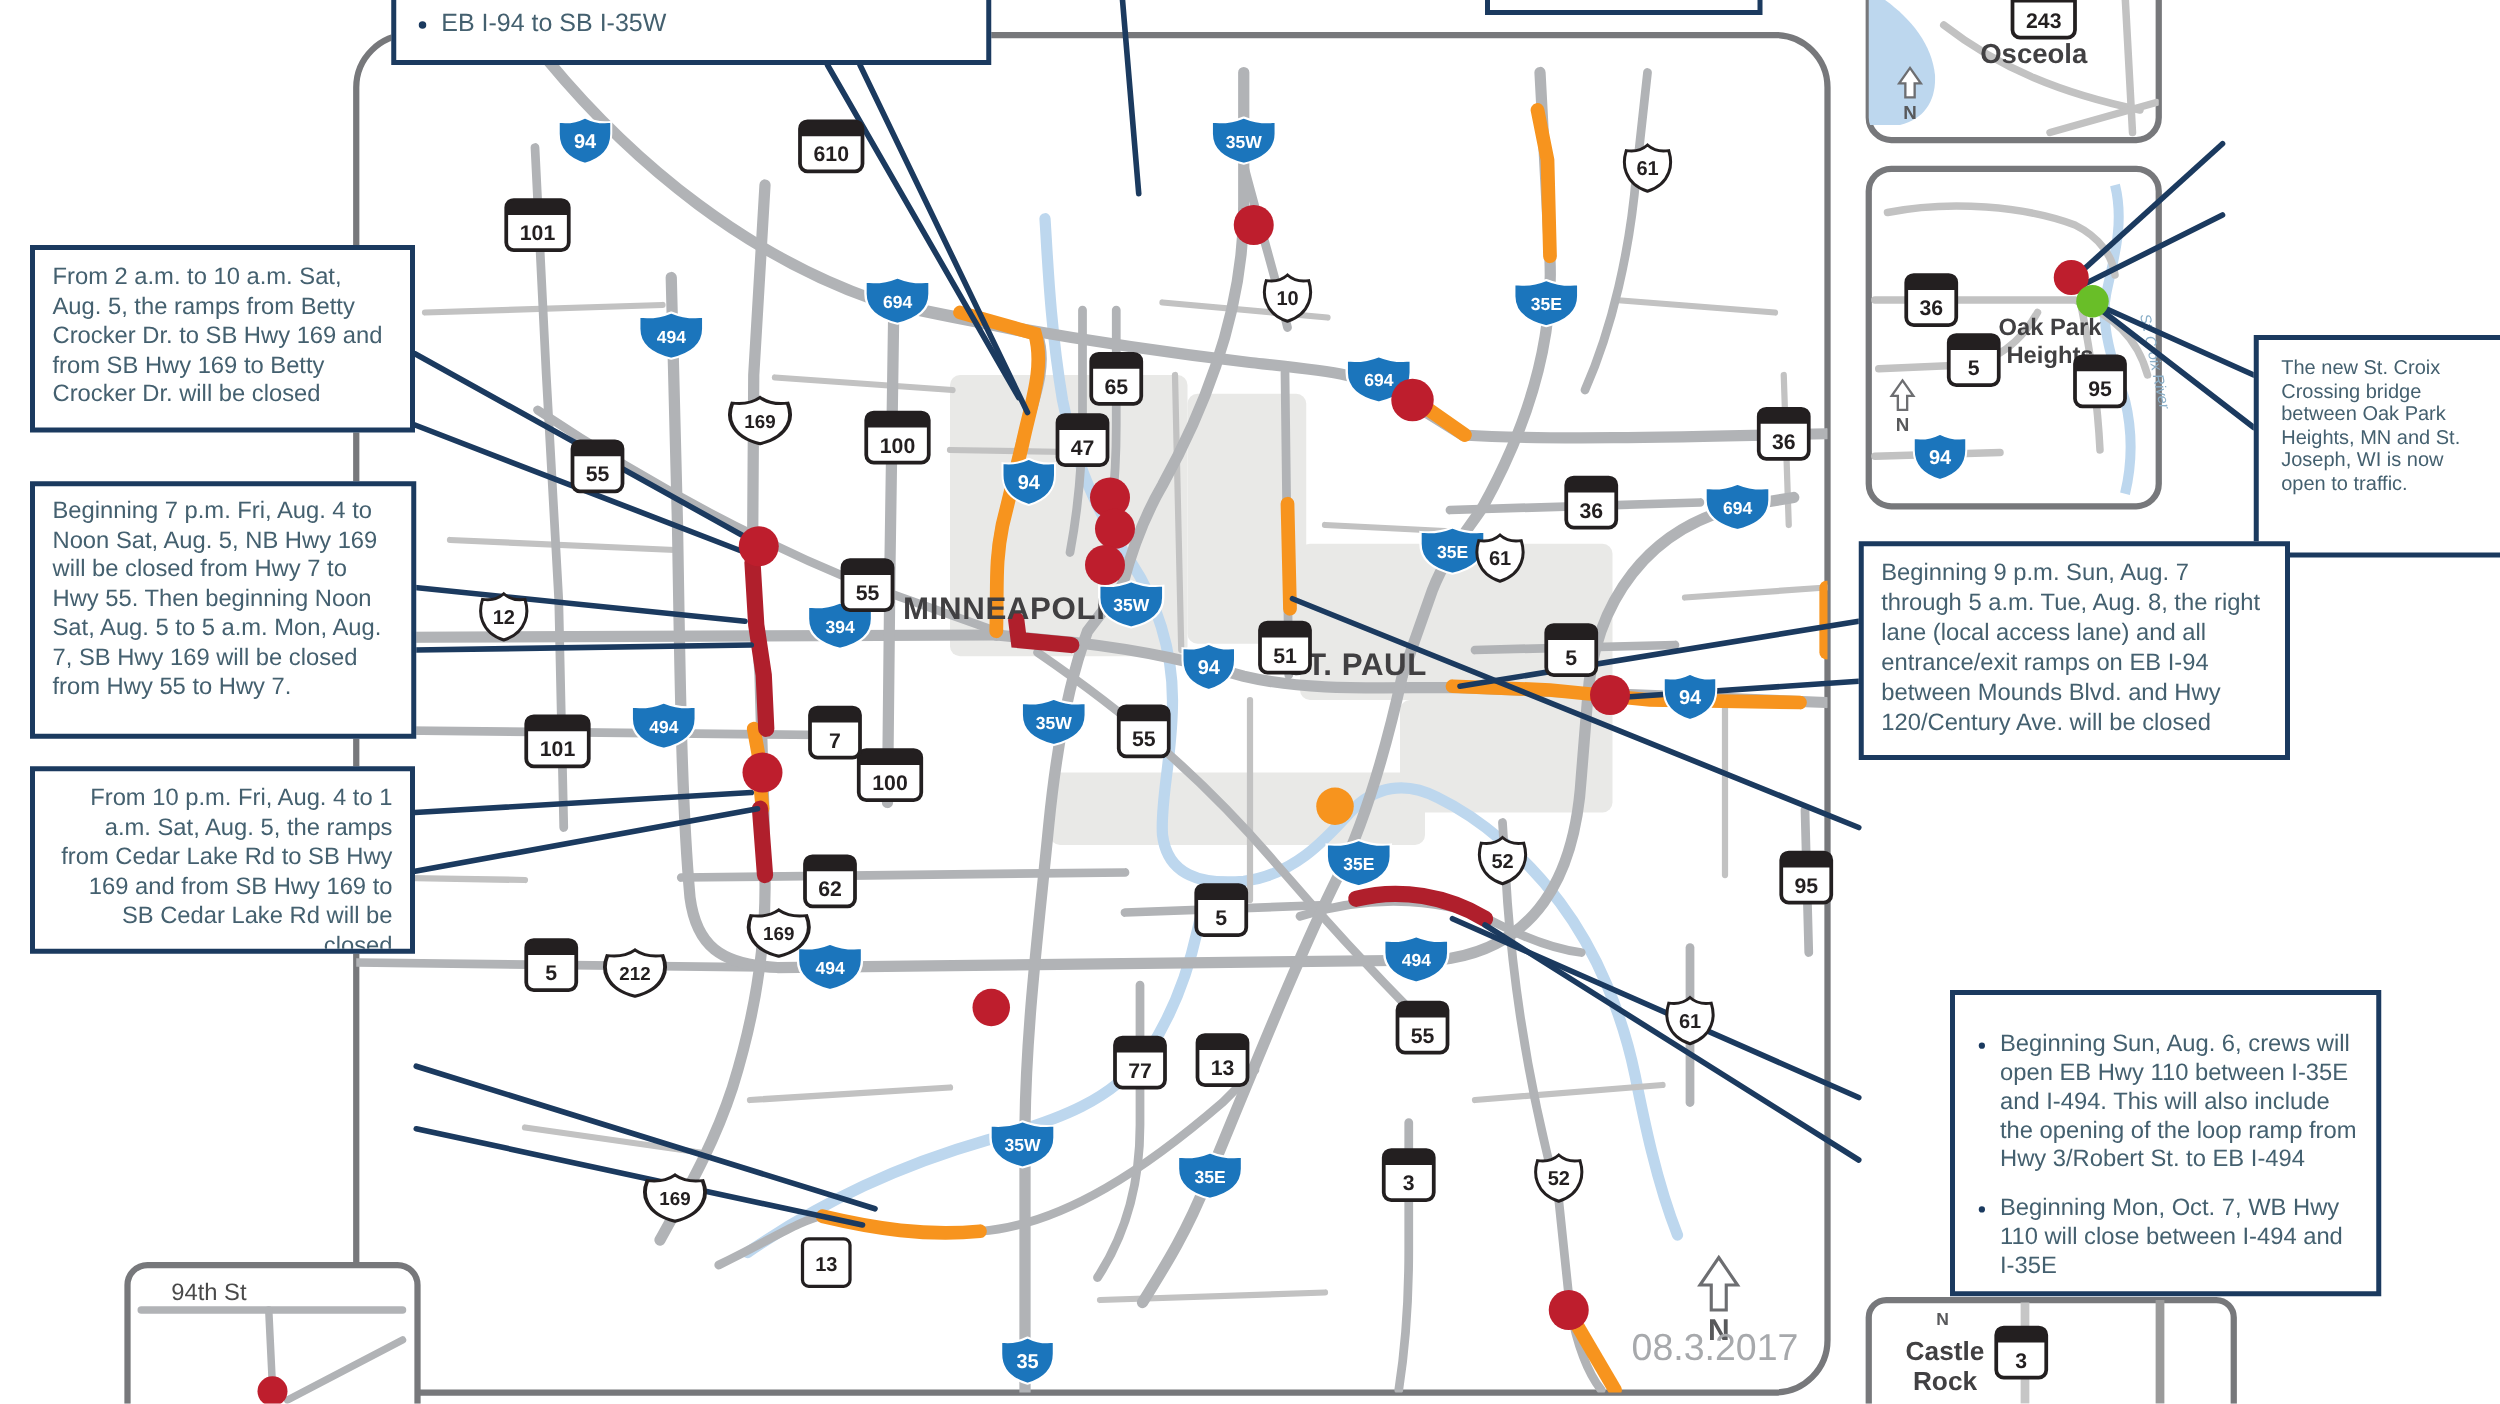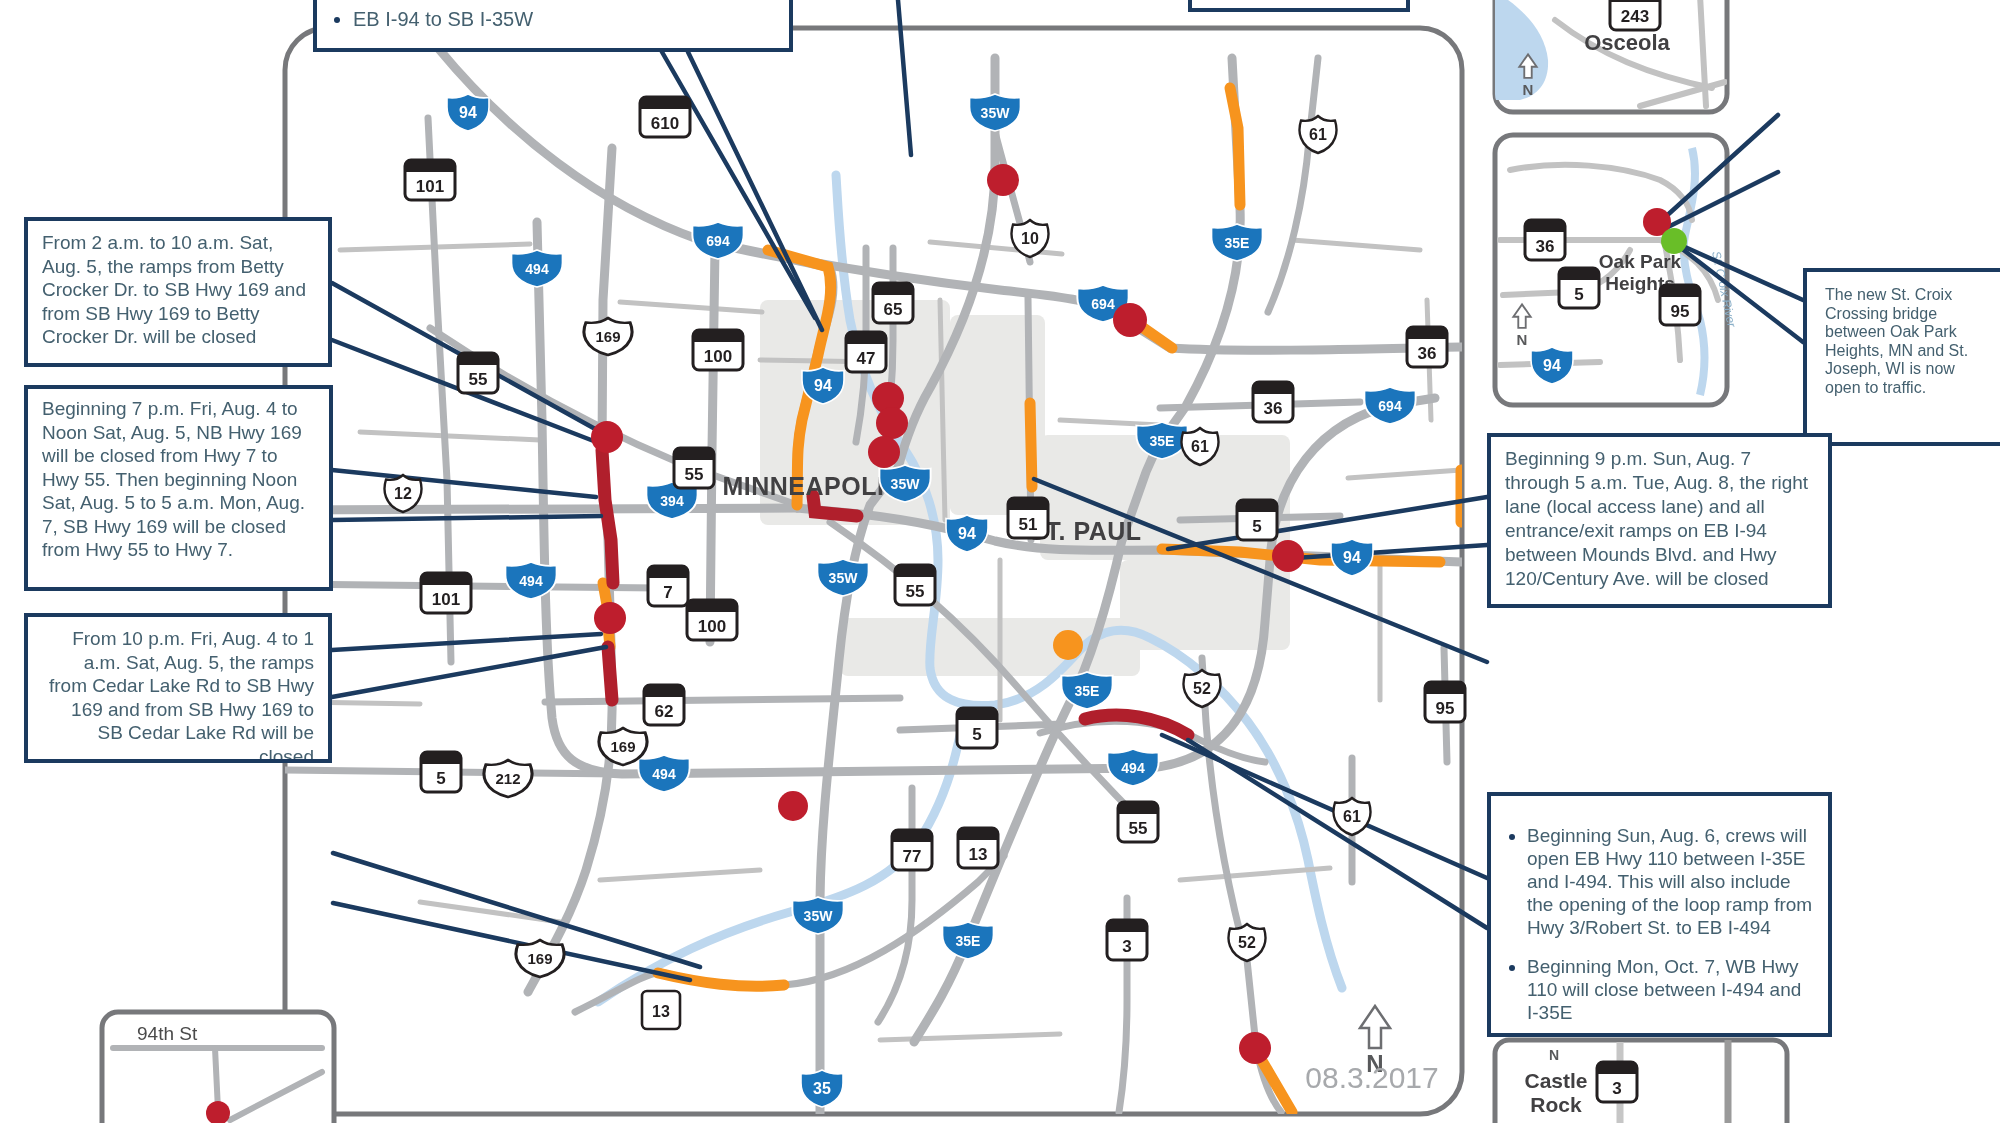--- a/index.html
+++ b/index.html
@@ -9,29 +9,29 @@
   svg text{font-family:"Liberation Sans",sans-serif;}
   .callout{position:absolute;background:#fff;border:4px solid #1b3a5f;color:#44606f;
            font:19px/23.5px "Liberation Sans",sans-serif;padding:10px 14px;box-sizing:border-box;
            overflow:hidden;}
   .callout ul{margin:0;padding-left:22px;}
   .callout li{margin:16px 0 6px 0;}
   .callout li::marker{color:#1b3a5f;}
   .c-top{left:313px;top:-58px;width:480px;height:110px;display:flex;flex-direction:column;
          justify-content:flex-end;padding-bottom:10px;font-size:20px;line-height:26px;}
   .c-topcut{left:1188px;top:-32px;width:222px;height:44px;}
-  .c-betty{left:24px;top:217px;width:308px;height:150px;}
+  .c-betty{left:24px;top:196px;width:308px;height:150px;}
   .c-h169{left:24px;top:385px;width:309px;height:206px;padding-top:8px;}
   .c-cedar{left:24px;top:613px;width:308px;height:150px;text-align:right;}
   .c-h13{left:45px;top:783px;width:288px;height:173px;}
   .c-still{left:1778px;top:30px;width:214px;height:224px;font:16px/18.6px "Liberation Sans",sans-serif;padding:12px 12px;}
   .c-croix{left:1803px;top:268px;width:207px;height:178px;font:16px/18.6px "Liberation Sans",sans-serif;padding:14px 12px 12px 18px;}
   .c-i94e{left:1487px;top:433px;width:345px;height:175px;line-height:24px;}
   .c-h51{left:1487px;top:630px;width:345px;height:101px;line-height:24px;}
-  .c-h110{left:1487px;top:792px;width:345px;height:245px;line-height:23px;padding-top:12px;}
+  .c-h110{left:1560px;top:792px;width:345px;height:245px;line-height:23px;padding-top:12px;}
   .c-h110 li{margin-bottom:10px;}
 </style>
 </head>
 <body>
 
 <div id="stage">
 
 <svg width="2000" height="1123" viewBox="0 0 2000 1123">
   <defs>
     <clipPath id="clipMain">

